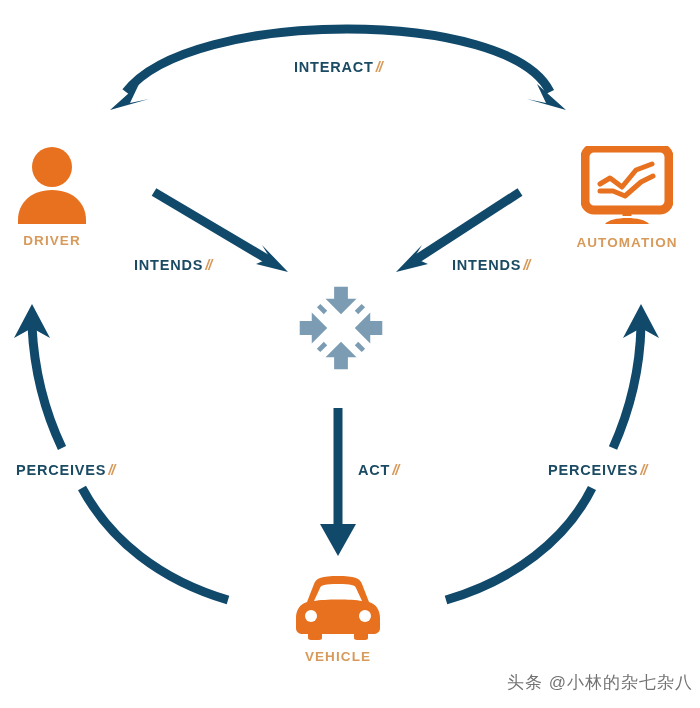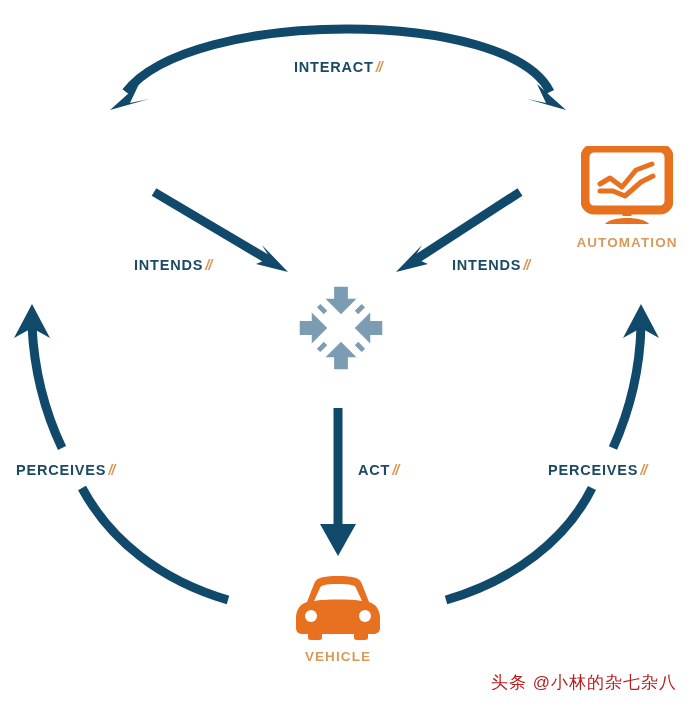--- a/index.html
+++ b/index.html
@@ -70,24 +70,24 @@
   
   #label-interact   { left: 291px; top: 57px; }
   #label-intends-l  { left: 131px; top: 255px; }
   #label-intends-r  { left: 449px; top: 255px; }
   #label-perceives-l{ left: 13px;  top: 460px; }
   #label-perceives-r{ left: 545px; top: 460px; }
   #label-act        { left: 355px; top: 460px; }
 
   #watermark {
     position: absolute;
-    right: 23px;
+    right: 7px;
     bottom: 14px;
     font-size: 17px;
-    color: #b91c1c;
+    color: #737373;
     letter-spacing: 1px;
     font-family: "Liberation Sans", sans-serif;
     user-select: none;
     white-space: nowrap;
     margin-top: 28px;
   }
 </style>
 </head>
 <body>
 
@@ -127,20 +127,27 @@
     </g>
 
     <g>
       <path d="M 446 600 C 514 580 566 540 592 488" fill="none" stroke="#11496b" stroke-width="9" stroke-linecap="butt"></path>
       <path d="M 613 448 C 630 410 640 368 641 326" fill="none" stroke="#11496b" stroke-width="9" stroke-linecap="butt"></path>
       <polygon points="641,304 623,338 641,328 659,338" fill="#11496b"></polygon>
     </g>
 
   </svg>
 
+  <div class="node" id="node-driver">
+    <svg class="node-icon" width="72" height="78" viewBox="0 0 72 78">
+      <circle cx="36" cy="21" r="20" fill="#e8711f"></circle>
+      <path d="M 36 44 C 58 44 70 58 70 74 L 70 78 L 2 78 L 2 74 C 2 58 14 44 36 44 Z" fill="#e8711f"></path>
+    </svg>
+    <span class="node-label">DRIVER</span>
+  </div>
 
   <div class="node" id="node-automation">
     <svg class="node-icon" width="92" height="80" viewBox="0 0 92 80">
       <rect x="4" y="2" width="84" height="62" rx="9" ry="9" fill="none" stroke="#e8711f" stroke-width="9"></rect>
       <path d="M 46 64 L 46 70" stroke="#e8711f" stroke-width="9"></path>
       <path d="M 24 78 C 30 70 62 70 68 78 Z" fill="#e8711f"></path>
       <polyline points="19,38 29,32 41,41 55,24 71,18" fill="none" stroke="#e8711f" stroke-width="5" stroke-linecap="round" stroke-linejoin="round"></polyline>
       <polyline points="19,45 32,45 44,50 60,36 72,30" fill="none" stroke="#e8711f" stroke-width="5" stroke-linecap="round" stroke-linejoin="round"></polyline>
     </svg>
     <span class="node-label">AUTOMATION</span>

